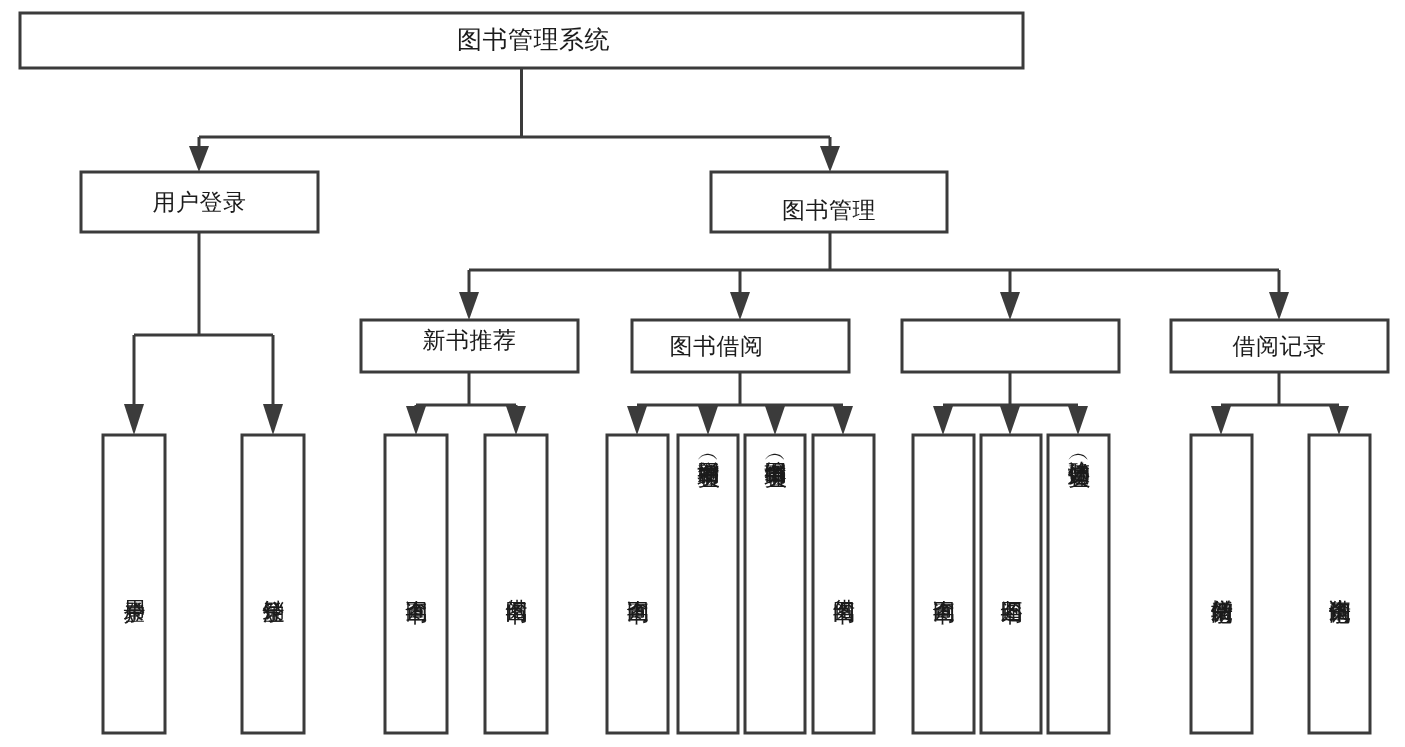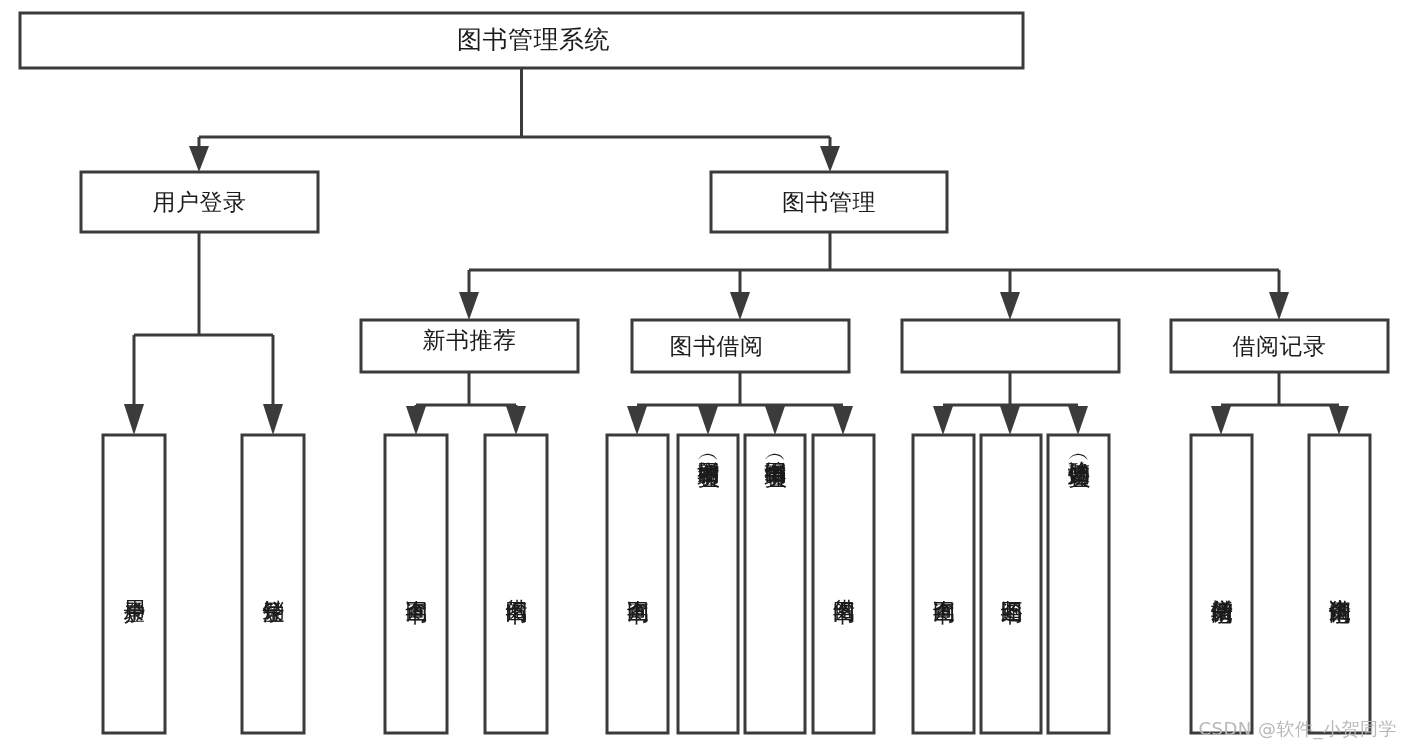--- a/index.html
+++ b/index.html
@@ -164,21 +164,21 @@
     <rect class="node-box" x="1048" y="435" width="61" height="298"></rect>
 
     <rect class="node-box" x="1191" y="435" width="61" height="298"></rect>
     <rect class="node-box" x="1309" y="435" width="61" height="298"></rect>
 
   </svg>
 
   <div class="node-label-h" style="left:20px; top:13px; width:1003px; height:55px; font-size:25px;padding-left:12px;">图书管理系统</div>
 
   <div class="node-label-h" style="left:81px; top:172px; width:237px; height:60px;">用户登录</div>
-  <div class="node-label-h" style="left:711px; top:172px; width:236px; height:60px;">图书管理</div>
+  <div class="node-label-h" style="left:711px; top:180px; width:236px; height:60px;">图书管理</div>
 
   <div class="node-label-h" style="left:361px; top:320px; width:217px; height:40px;">新书推荐</div>
   <div class="node-label-h" style="left:608px; top:320px; width:217px; height:52px;">图书借阅</div>
   <div class="node-label-h" style="left:1171px; top:320px; width:217px; height:52px;">借阅记录</div>
 
   <div class="node-label-v" style="left:103px; top:435px; width:62px; height:298px;">用户登录</div>
   <div class="node-label-v" style="left:242px; top:435px; width:62px; height:298px;">注销登录</div>
 
   <div class="node-label-v" style="left:385px; top:435px; width:62px; height:298px;">查询图书</div>
   <div class="node-label-v" style="left:485px; top:435px; width:62px; height:298px;">借阅图书</div>
@@ -188,15 +188,14 @@
   <div class="node-label-v" style="left:745px; top:435px; width:60px; height:298px; justify-content:flex-start; padding-top:8px; box-sizing:border-box;">编辑图书（管理员）</div>
   <div class="node-label-v" style="left:813px; top:435px; width:61px; height:298px;">借阅图书</div>
 
   <div class="node-label-v" style="left:913px; top:435px; width:61px; height:298px;">查询图书</div>
   <div class="node-label-v" style="left:981px; top:435px; width:60px; height:298px;">归还图书</div>
   <div class="node-label-v" style="left:1048px; top:435px; width:61px; height:298px; justify-content:flex-start; padding-top:8px; box-sizing:border-box;">确认归还（管理员）</div>
 
   <div class="node-label-v" style="left:1191px; top:435px; width:61px; height:298px;">新增借阅记录</div>
   <div class="node-label-v" style="left:1309px; top:435px; width:61px; height:298px;">查询借阅记录</div>
 
-  <div class="watermark">CSDN @软件_小贺同学</div>
 
 </div>
 
 </body></html>

